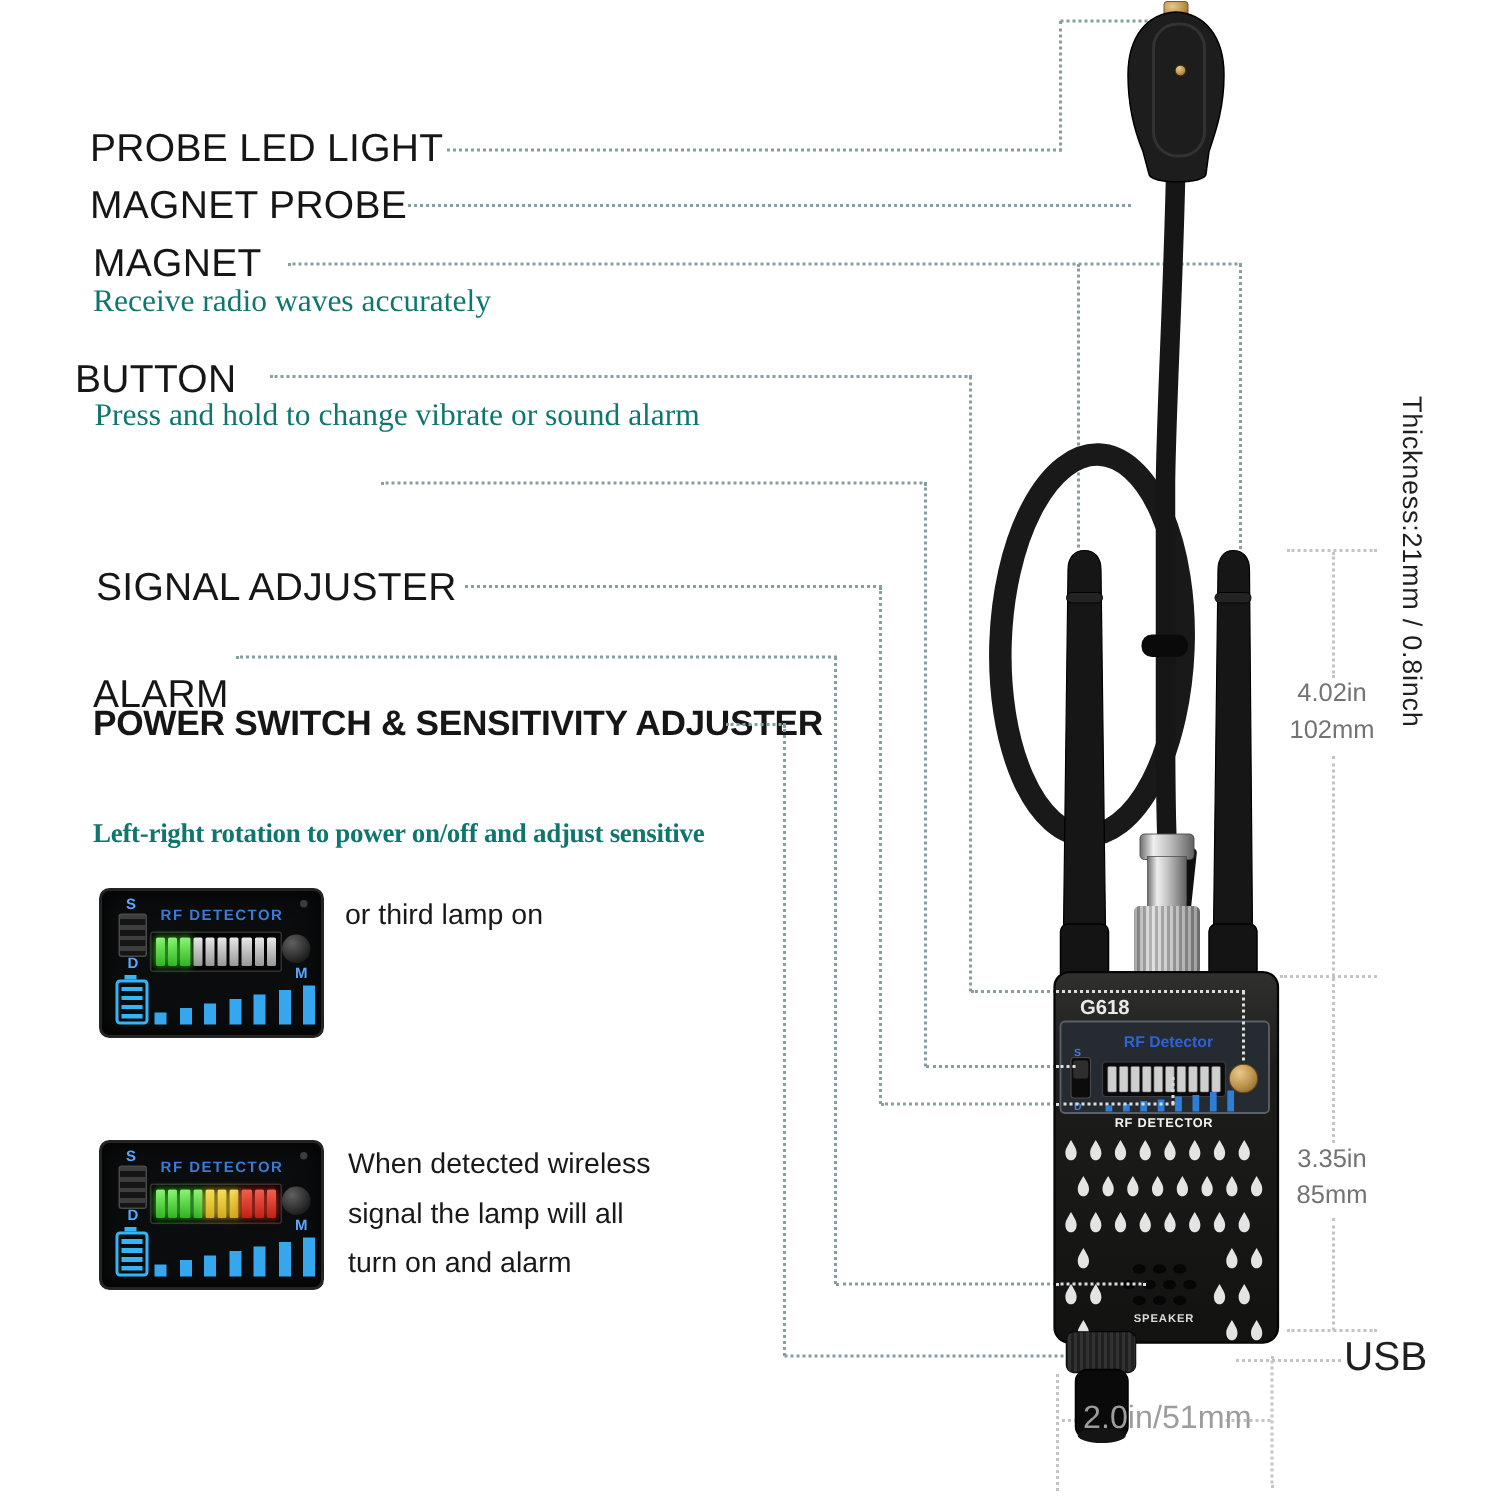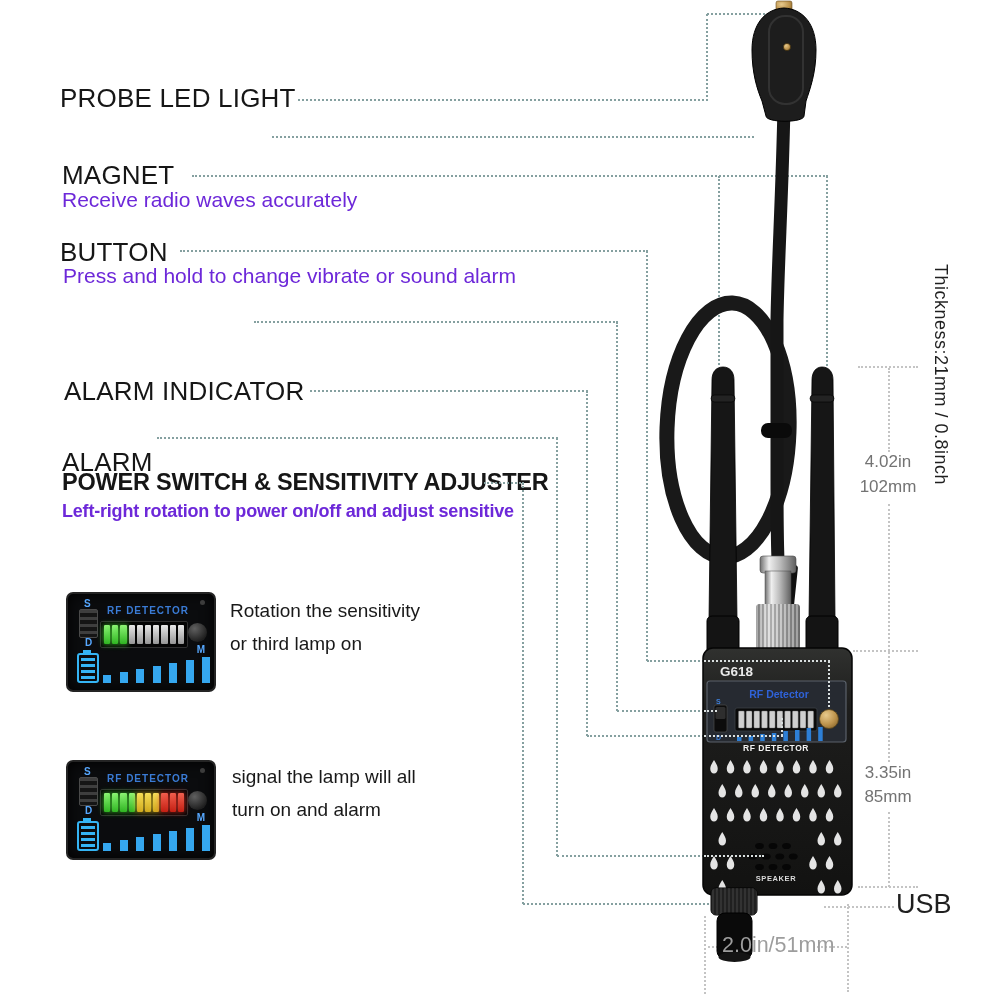--- a/index.html
+++ b/index.html
@@ -1,23 +1,23 @@
 <!DOCTYPE html>
 <html><head>
 <meta charset="utf-8">
 <style>
   html,body{margin:0;padding:0;background:#fff;}
   #canvas{position:relative;width:1000px;height:1000px;background:#ffffff;overflow:hidden;
           font-family:"Liberation Sans", sans-serif;}
   .abs{position:absolute;}
   
   .co{position:absolute;font-size:26px;color:#161616;white-space:nowrap;letter-spacing:.2px;}
-  .cs{position:absolute;font-size:21px;color:#6d28d9;white-space:nowrap;}
+  .cs{position:absolute;font-size:21px;color:#0f766e;white-space:nowrap;font-family:Liberation Serif, serif;}
   .t8{font-size:23.5px;letter-spacing:-.2px;font-weight:600;}
-  .s8{font-size:18px;font-weight:600;letter-spacing:-.2px;}
+  .s8{font-size:18px;font-weight:600;letter-spacing:-.2px;margin-top:44px;}
   
   .ldh{position:absolute;border-top:2px dotted #85a0a0;}
   .ldv{position:absolute;border-left:2px dotted #85a0a0;}
   .llh{position:absolute;border-top:2px dotted #d9dfdf;z-index:6;}
   .llv{position:absolute;border-left:2px dotted #d9dfdf;z-index:6;}
   .lmh{position:absolute;border-top:2px dotted #c4c4c4;}
   .lmv{position:absolute;border-left:2px dotted #c4c4c4;}
   #leaders-dark{z-index:1}
   #device-svg{position:absolute;left:0;top:0;z-index:4;}
   
@@ -96,25 +96,26 @@
       <div class="lmv" style="left: 888px; top: 812px; height: 75px;"></div>
       <div class="lmh" style="left: 858px; top: 886px; width: 60px;"></div>
       <div class="lmh" style="left: 824px; top: 906px; width: 70px;"></div>
       <div class="lmv" style="left: 704px; top: 916px; height: 78px;"></div>
       <div class="lmv" style="left: 847px; top: 904px; height: 88px;"></div>
       <div class="lmh" style="left: 708px; top: 946px; width: 30px;"></div>
       <div class="lmh" style="left: 817px; top: 946px; width: 30px;"></div>
     </div>
 
   <div class="co" style="left:60px;top:83px">PROBE LED LIGHT</div>
+  <div class="co" style="left:60px;top:121px">MAGNET PROBE</div>
   <div class="co" style="left:62px;top:160px">MAGNET</div>
   <div class="cs" style="left:62px;top:188px">Receive radio waves accurately</div>
-  <div class="co" style="left:60px;top:237px">BUTTON</div>
+  <div class="co" style="left:50px;top:237px">BUTTON</div>
   <div class="cs" style="left:63px;top:264px">Press and hold to change vibrate or sound alarm</div>
-  <div class="co" style="left:64px;top:376px">ALARM INDICATOR</div>
+  <div class="co" style="left:64px;top:376px">SIGNAL ADJUSTER</div>
   <div class="co" style="left:62px;top:447px">ALARM</div>
   <div class="co t8" style="left:62px;top:469px">POWER SWITCH &amp; SENSITIVITY ADJUSTER</div>
   <div class="cs s8" style="left:62px;top:501px">Left-right rotation to power on/off and adjust sensitive</div>
 
   <svg id="device-svg" width="1000" height="1000" viewBox="0 0 1000 1000">
     <defs>
       <linearGradient id="bodyGrad" x1="0" y1="0" x2="0" y2="1">
         <stop offset="0" stop-color="#30312f"></stop>
           <stop offset=".25" stop-color="#1d1d1c"></stop>
           <stop offset="1" stop-color="#121211"></stop>
@@ -286,21 +287,20 @@
         <i style="height: 8px;"></i>
         <i style="height: 11px;"></i>
         <i style="height: 14px;"></i>
         <i style="height: 17px;"></i>
         <i style="height: 20px;"></i>
         <i style="height: 23px;"></i>
         <i style="height: 26px;"></i>
       </div>
   </div>
   <div class="cap" style="left:230px;top:594px">
-    <div>Rotation the sensitivity</div>
     <div>or third lamp on</div>
   </div>
 
   <div class="panel" style="left:66px;top:760px">
     <span class="p-s">S</span>
     <div class="p-sw"></div>
     <span class="p-d">D</span>
     <div class="p-title">RF DETECTOR</div>
     <div class="p-dot"></div>
     <div class="p-window">
@@ -322,20 +322,21 @@
         <i style="height: 8px;"></i>
         <i style="height: 11px;"></i>
         <i style="height: 14px;"></i>
         <i style="height: 17px;"></i>
         <i style="height: 20px;"></i>
         <i style="height: 23px;"></i>
         <i style="height: 26px;"></i>
       </div>
   </div>
   <div class="cap" style="left:232px;top:760px">
+    <div>When detected wireless</div>
     <div>signal the lamp will all</div>
     <div>turn on and alarm</div>
   </div>
 
   <div class="thick" style="left:930px;top:264px">Thickness:21mm / 0.8inch</div>
   <div class="meas" style="left:856px;top:452px">4.02in</div>
   <div class="meas" style="left:856px;top:477px">102mm</div>
   <div class="meas" style="left:856px;top:763px">3.35in</div>
   <div class="meas" style="left:856px;top:787px">85mm</div>
   <div class="meas-w" style="left:722px;top:933px">2.0in/51mm</div>

